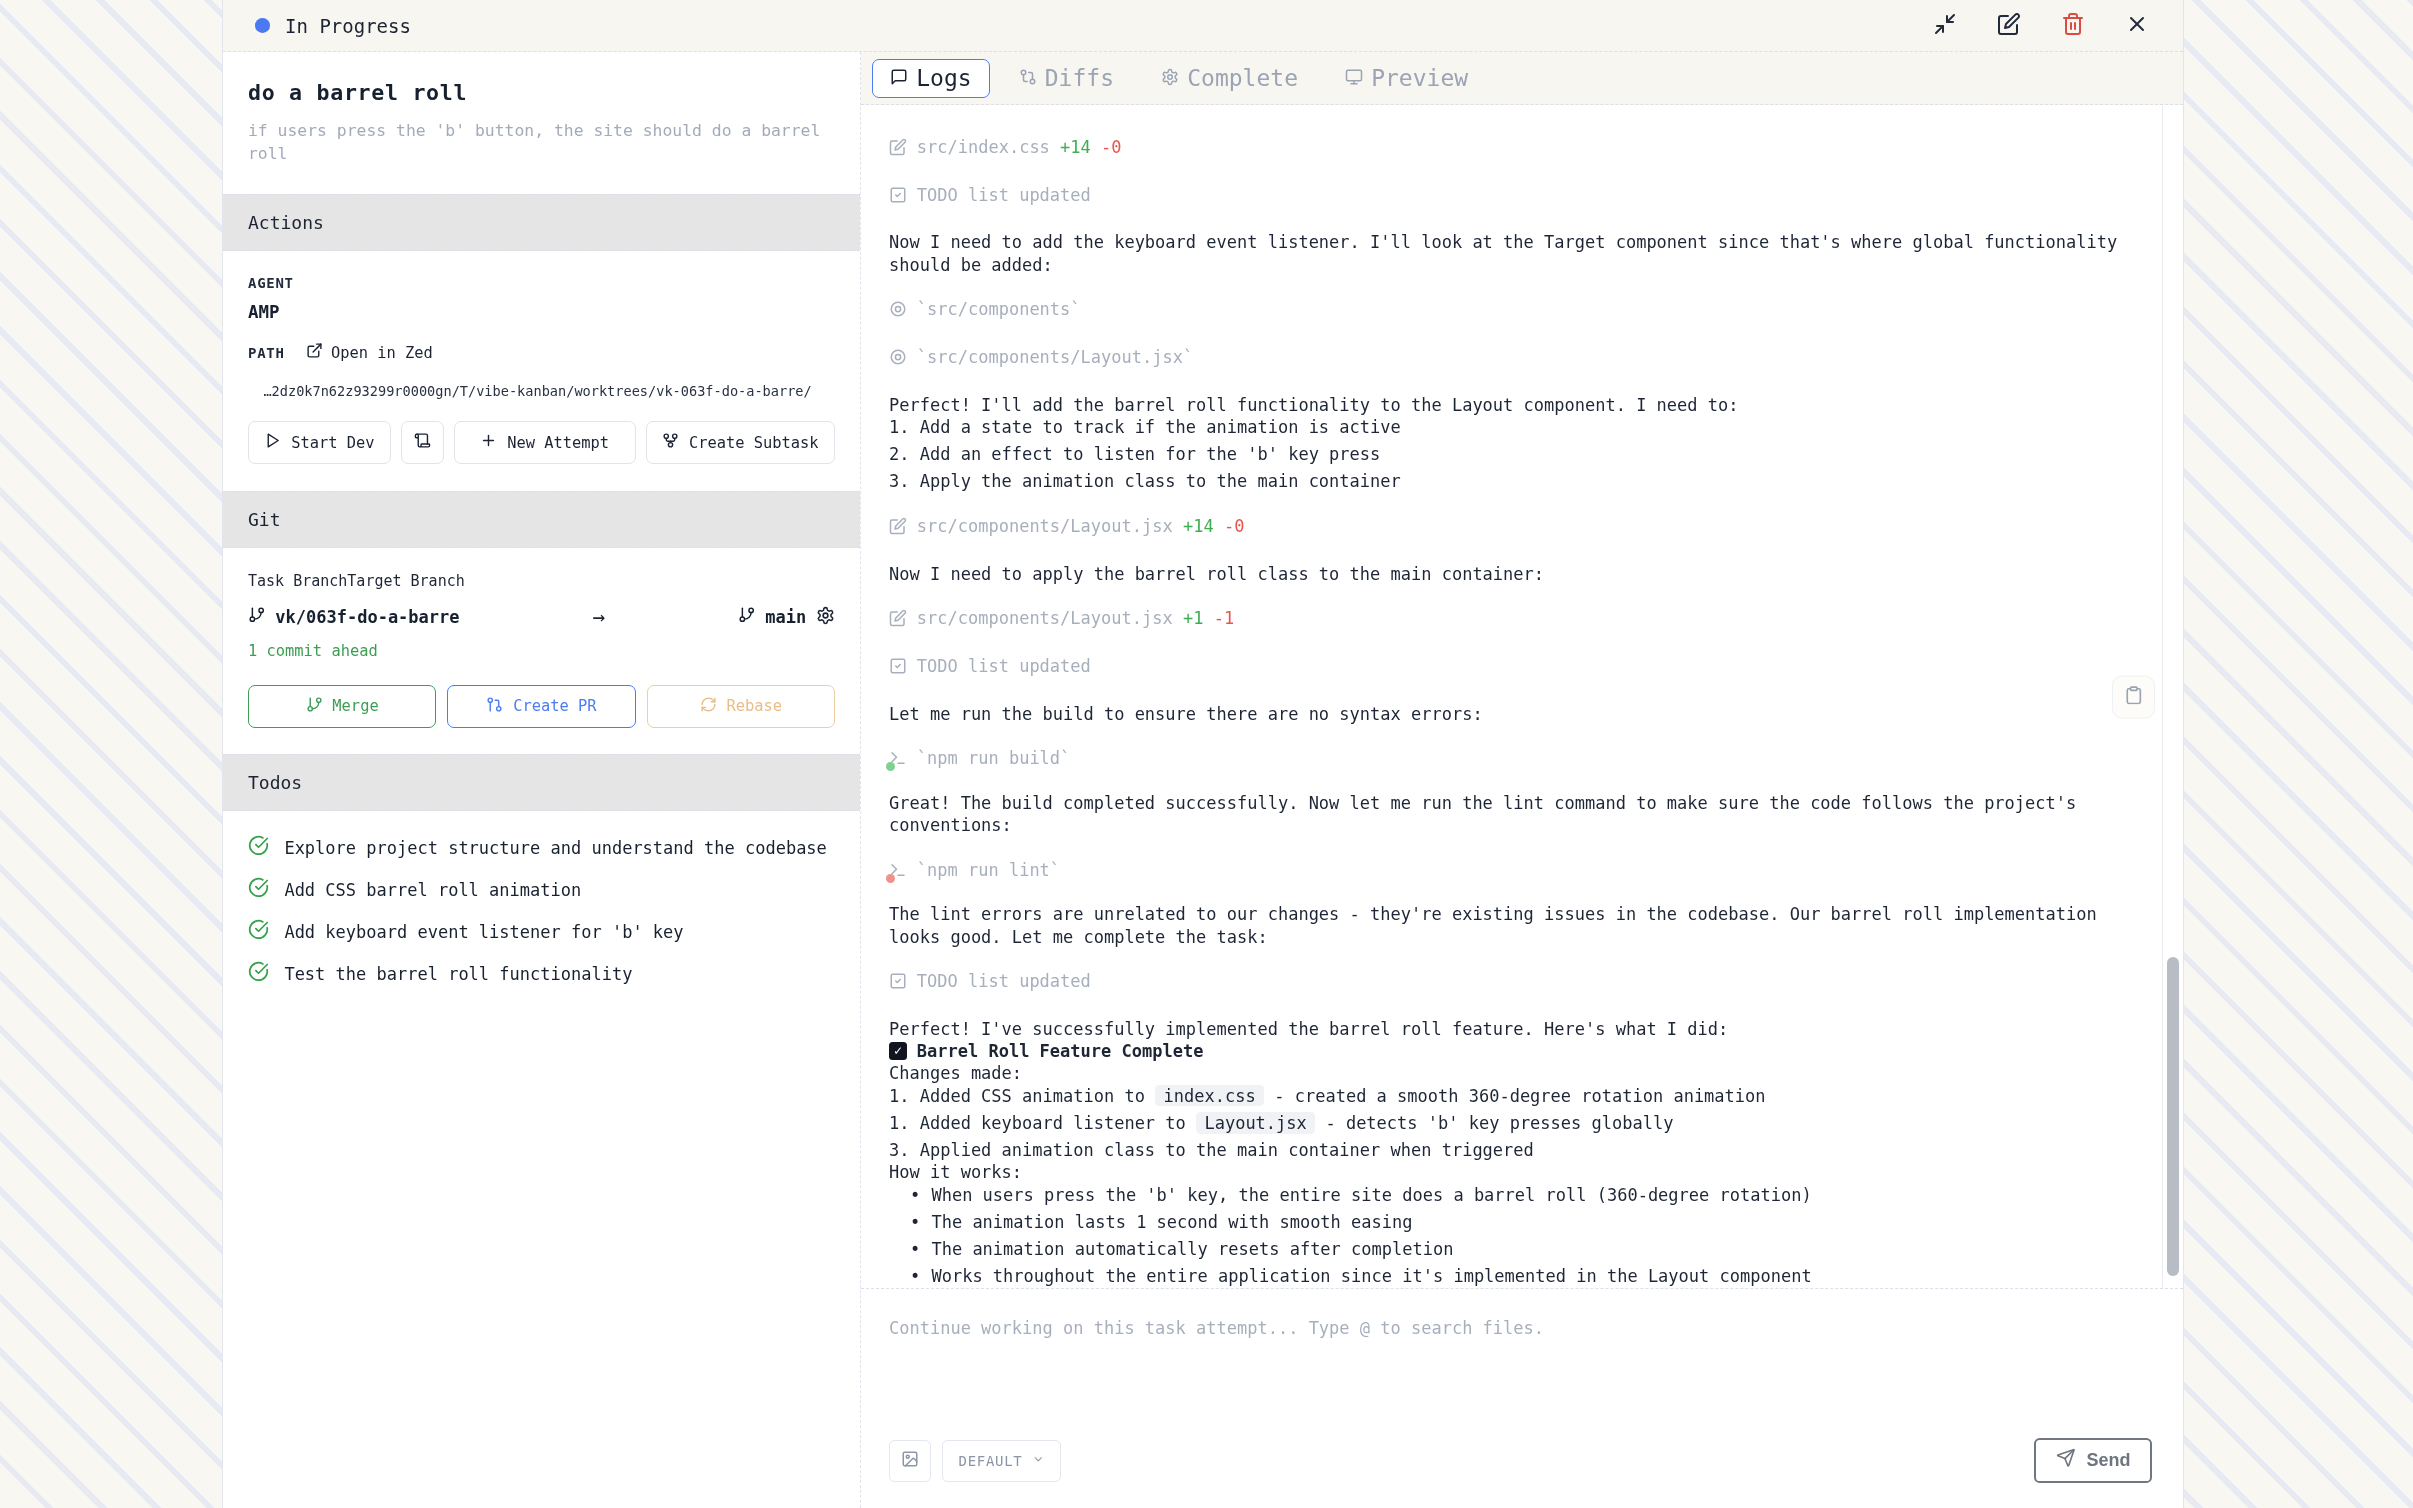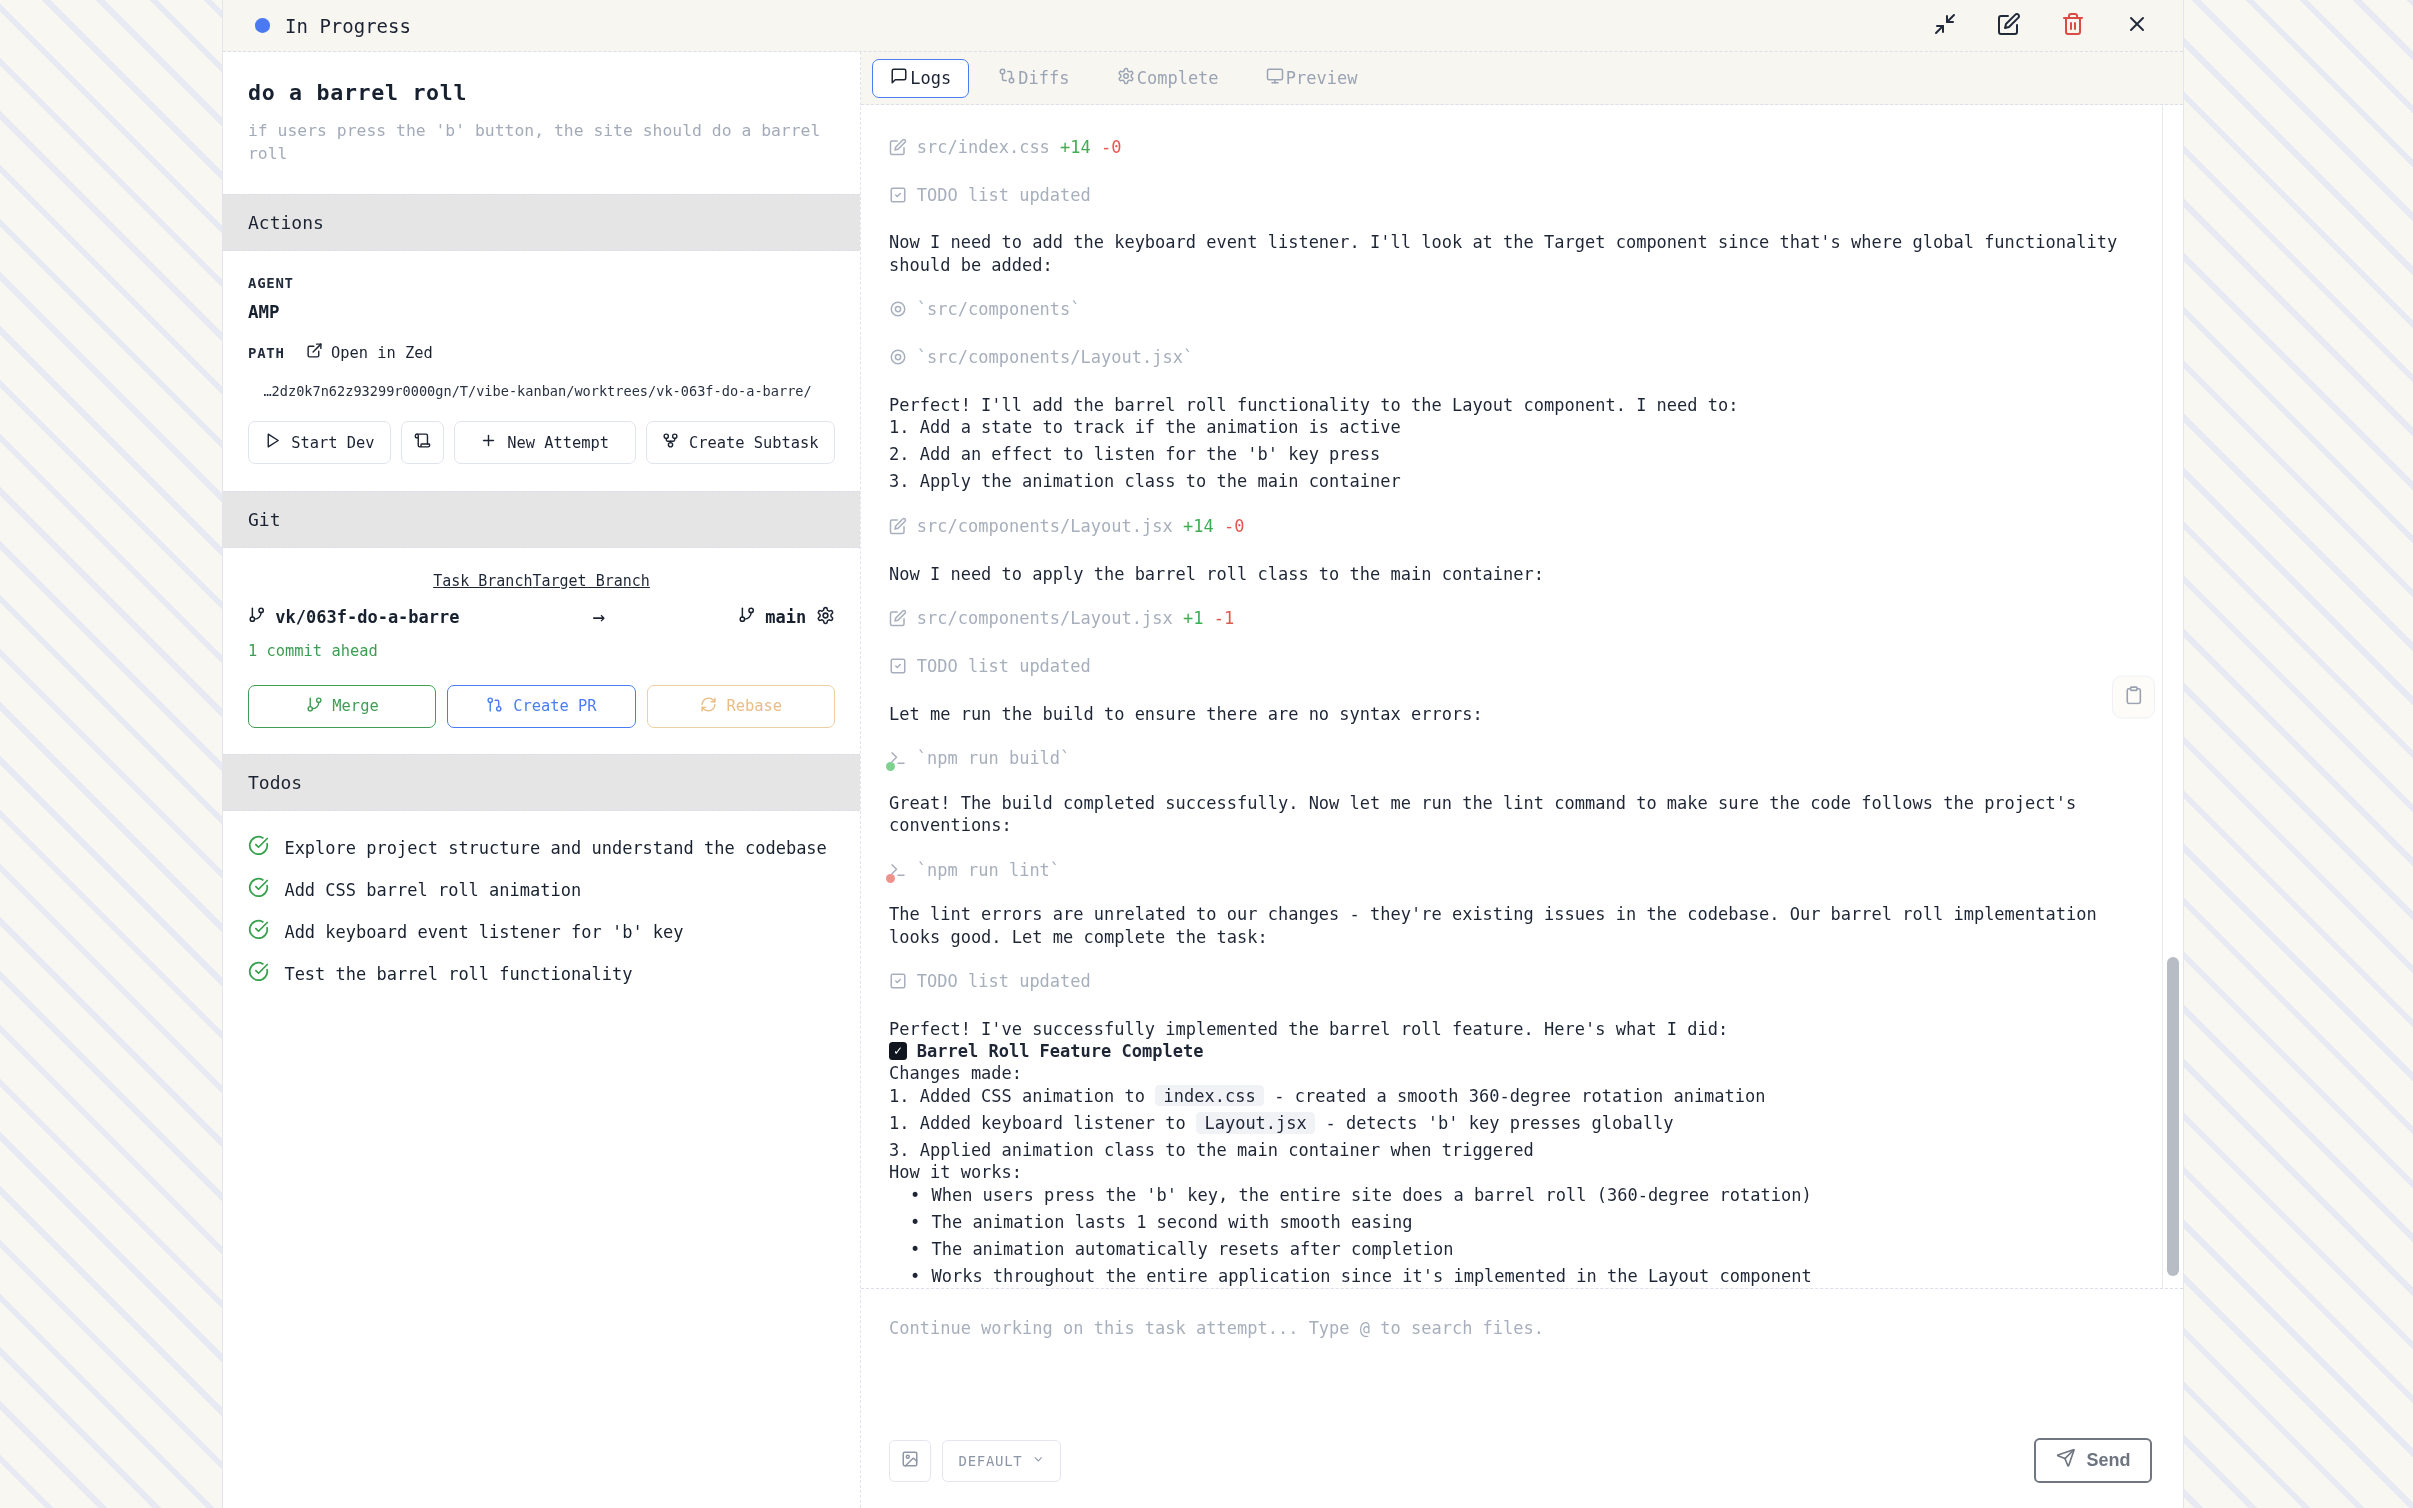--- a/index.html
+++ b/index.html
@@ -50,43 +50,43 @@
   .btn-row{ display:flex; gap:9.8px; margin-top:22.3px; }
   .btn{
     display:inline-flex; align-items:center; justify-content:center; gap:9.8px;
     height:43px; border:1.4px solid #e0e4eb; border-radius:7px; background:#fff;
     font-family:"DejaVu Sans Mono", monospace; font-size:15.4px; color:#1c2333; cursor:pointer;
     padding:0 15.4px; white-space:nowrap;
   }
   .btn svg{ width:17px; height:17px; flex:0 0 auto; }
   .btn.icon-only{ width:43px; padding:0; }
   .btn.grow{ flex:1; }
-  .git-labels{ display:flex; justify-content:center; font-size:15px; color:#1f2737;text-decoration:underline; }
+  .git-labels{ display:flex; justify-content:flex-start; font-size:15px; color:#1f2737; }
   .branch-row{ display:flex; align-items:center; justify-content:space-between; margin-top:15.4px; }
   .branch{ display:flex; align-items:center; gap:9.8px; font-size:17px; font-weight:600; color:#16202e; }
   .branch svg{ width:17.5px; height:17.5px; }
   .arrow{ font-size:21px; color:#1c2333; }
   .gear-btn{ background:none; border:none; cursor:pointer; color:#1c2333; display:flex; }
   .gear-btn svg{ width:19px; height:19px; }
   .commit-ahead{ margin-top:12.6px; font-size:15.4px; color:#3c9e52; }
   .merge-row{ display:flex; gap:11.2px; margin-top:25px; }
   .btn.green{ border-color:#3f9d55; color:#3f9d55; }
   .btn.blue{ border-color:#4a7cf2; color:#4a7cf2; }
   .btn.tan{ border-color:#eecfa4; color:#e9bd85; }
   .todo-list{ list-style:none; }
   .todo-item{ display:flex; align-items:center; gap:15.4px; margin-bottom:17px; font-size:17px; color:#18212f; }
   .todo-item svg{ width:21px; height:21px; color:#35a14c; flex:0 0 auto; }
   
   .tabbar{
     height:53px; flex:0 0 53px; background:#f8f6f1; border-bottom:1.4px dashed #dcdfe9;
     display:flex; align-items:center; padding:0 11.2px; gap:11.2px;
   }
   .tab{
-    display:flex; align-items:center; gap:2px; height:39px; padding:0 17px;
-    border-radius:7px; font-size:17px; color:#9aa4b4; cursor:pointer; border:1.7px solid transparent;
+    display:flex; align-items:center; gap:8px; height:39px; padding:0 17px;
+    border-radius:7px; font-size:23px; color:#9aa4b4; cursor:pointer; border:1.7px solid transparent;
     background:transparent; font-family:"DejaVu Sans Mono", monospace;
   }
   .tab svg{ width:18px; height:18px; }
   .tab.active{ background:#fff; border-color:#4a7cf2; color:#1c2333; }
   .logs-wrap{ position:relative; flex:1; min-height:0; }
   .logs{ position:absolute; inset:0; padding:31px 49px 14px 28px; overflow:hidden; }
   .e{ font-size:17px; line-height:22.3px; margin-bottom:22.3px; color:#1e2636; }
   .e.gray, .e.gray span{ color:#a7afbc; }
   .e.tight{ margin-bottom:0; }
   .e.list{ margin-bottom:4.9px; }

